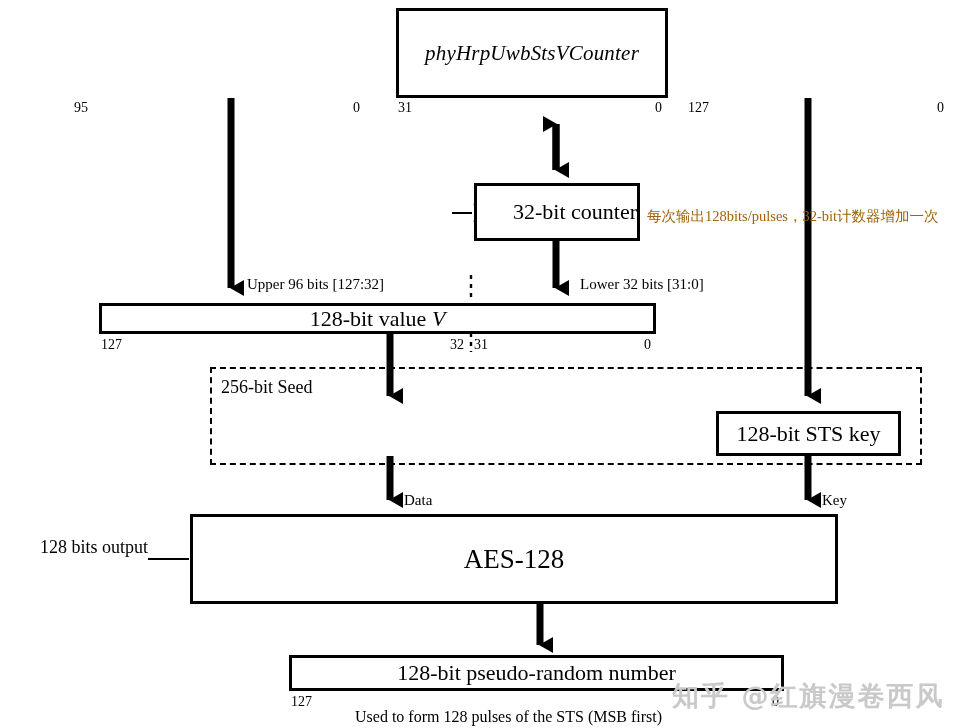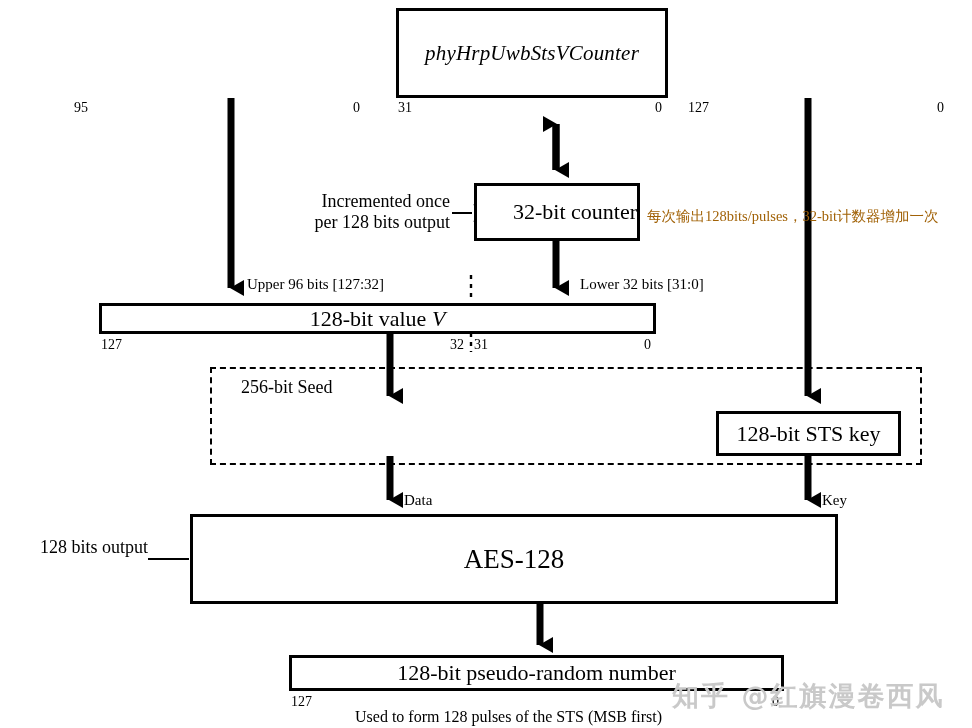--- a/index.html
+++ b/index.html
@@ -75,21 +75,20 @@
     box-sizing: border-box;
     border: 2px dashed #000;
     background: transparent;
     z-index: 1;
   }
   .seed-label {
     position: absolute;
     font-size: 18px;
     z-index: 4;
     white-space: nowrap;
-    margin-left: 20px;
   }
   .watermark {
     position: absolute;
     font-family: "DejaVu Sans", sans-serif;
     font-size: 27px;
     color: #c9c9c9;
     letter-spacing: 2px;
     z-index: 6;
     white-space: nowrap;
     font-weight: 600;
@@ -177,24 +176,20 @@
   <div class="bitnum" style="left:398px; top:100px;">31</div>
   <div class="bitnum" style="left:655px; top:100px;">0</div>
 
   <div class="bitnum" style="left:688px; top:100px;">127</div>
   <div class="bitnum" style="left:937px; top:100px;">0</div>
 
   <div class="box" style="left:474px; top:183px; width:166px; height:58px; justify-content:flex-end; padding-left:22px;">
     <span class="boxtitle">32-bit counter</span>
   </div>
 
-  <div class="note right" style="left:300px; top:191px; width:150px;">
-    <div>Incremented once</div>
-    <div>per 128 bits output</div>
-  </div>
 
   <div class="cn-note" style="left:647px; top:207px;">每次输出128bits/pulses，32-bit计数器增加一次</div>
 
   <div class="note small" style="left:247px; top:276px;">Upper 96 bits [127:32]</div>
   <div class="note small" style="left:580px; top:276px;">Lower 32 bits [31:0]</div>
 
   <div class="box" style="left:99px; top:303px; width:557px; height:31px;">
     <span class="boxtitle"><span>128-bit value </span><span class="ital">V</span></span>
   </div>
   <div class="bitnum" style="left:101px; top:337px;">127</div>

